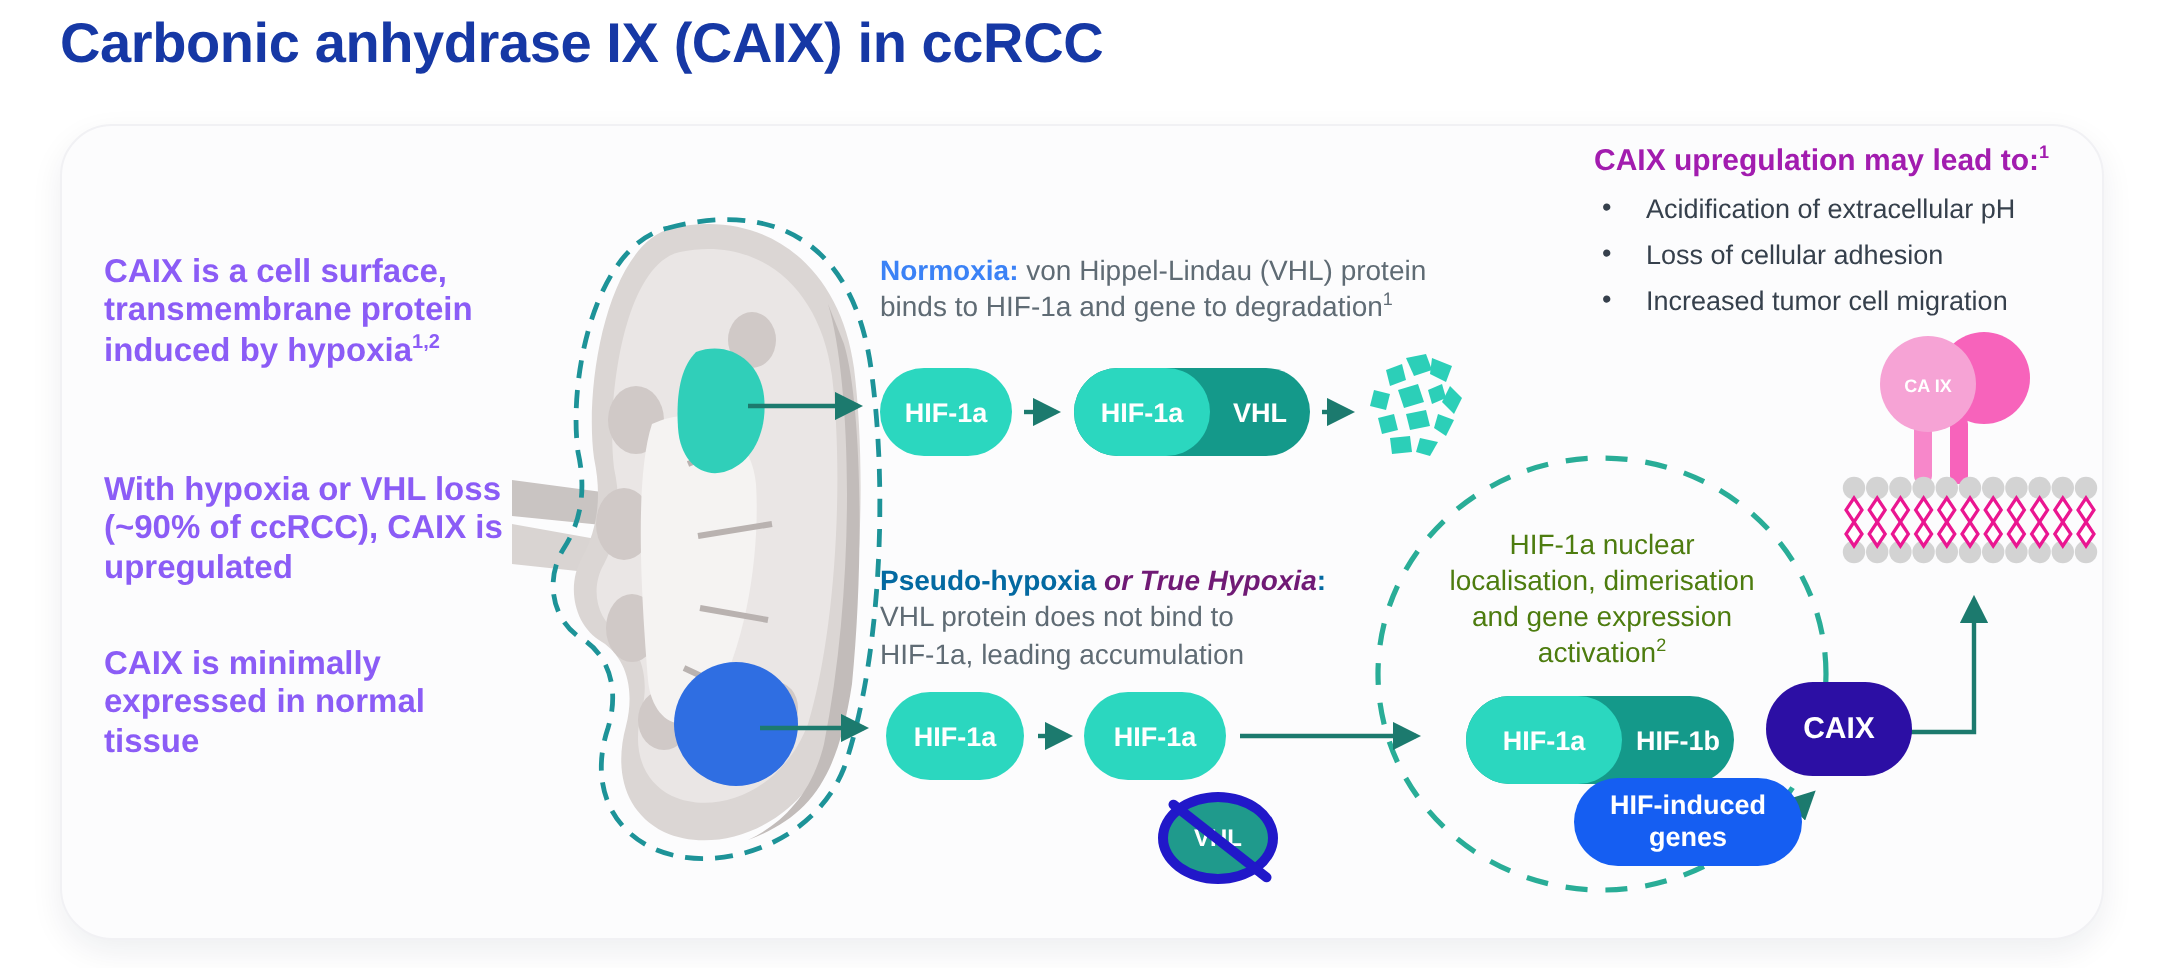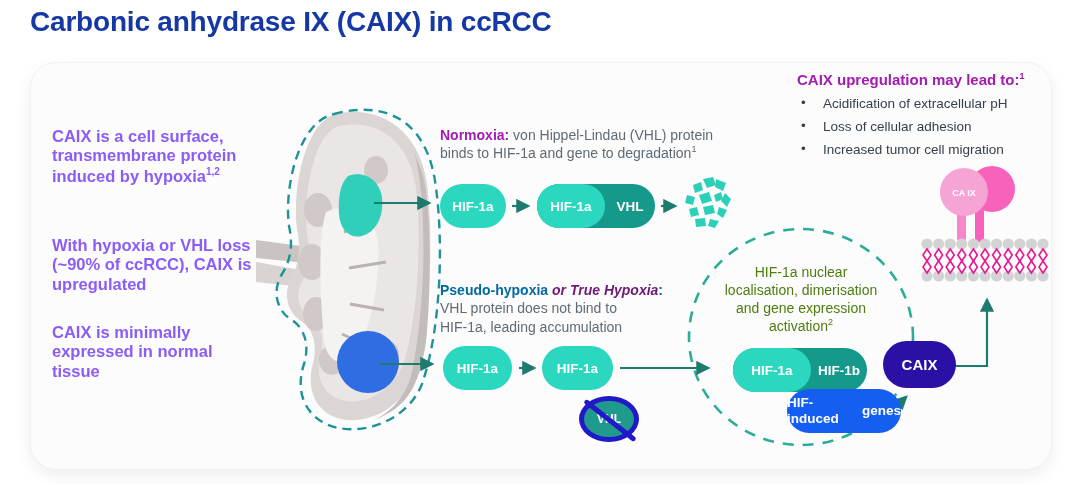--- a/index.html
+++ b/index.html
@@ -17,21 +17,21 @@
   .notes { position:absolute; z-index:3; width:208px; color:#8b5cf6; font-size:16.5px; font-weight:700; line-height:1.17; }
   .notes sup { font-size:10px; }
   #note1 { left:52px; top:127px; }
   #note2 { left:52px; top:236px; }
   #note3 { left:52px; top:323px; }
 
   .caption { position:absolute; z-index:3; font-size:14px; line-height:1.32; color:#5f6b74; }
   .caption sup { font-size:9px; }
   #normoxia-caption { left:440px; top:126px; width:340px; }
   #hypoxia-caption  { left:440px; top:281px; width:300px; }
-  .teal-b { color:#a21caf; font-weight:700; }
+  .teal-b { color:#3b82f6; font-weight:700; }
   .blue-b { color:#0369a1; font-weight:700; }
   .blue-bi { color:#701a75; font-weight:700; font-style:italic; }
 
   .pill { position:absolute; z-index:3; display:flex; align-items:center; justify-content:center;
           color:#ffffff; font-weight:700; font-size:13.5px; border-radius:22px; }
   .pill-light { background:#2bd7bf; }
   #n-pill1 { left:440px; top:184px; width:66px; height:44px; }
   #h-pill1 { left:443px; top:346px; width:69px; height:44px; }
   #h-pill2 { left:542px; top:346px; width:71px; height:44px; }
 
@@ -42,21 +42,21 @@
   #n-combo { left:537px; top:184px; width:118px; }
   #n-combo .light-half { width:68px; }
   #n-combo .lbl-l { left:0; width:68px; }
   #n-combo .lbl-r { left:68px; width:50px; }
   #dimer { left:733px; top:348px; width:134px; }
   #dimer .light-half { width:78px; }
   #dimer .lbl-l { left:0; width:78px; }
   #dimer .lbl-r { left:78px; width:56px; }
 
   #genes-pill { left:787px; top:389px; width:114px; height:44px; background:#155ef2; border-radius:22px;
-                flex-direction:row; line-height:1.15; }
+                flex-direction:column; line-height:1.15; }
   #caix-pill { left:883px; top:341px; width:73px; height:47px; background:#2c0fa4; border-radius:24px; font-size:15px; }
 
   .nucleus-text { position:absolute; z-index:3; left:706px; top:263px; width:190px; text-align:center;
                   font-size:14px; line-height:1.29; color:#4d7c0f; }
   .nucleus-text sup { font-size:9px; }
 
   .outcomes { position:absolute; z-index:3; left:797px; top:71px; width:260px; }
   .outcomes .heading { font-size:15px; font-weight:700; color:#a21caf; }
   .outcomes .heading sup { font-size:9px; }
   .outcomes ul { list-style:none; margin-top:8px; }

